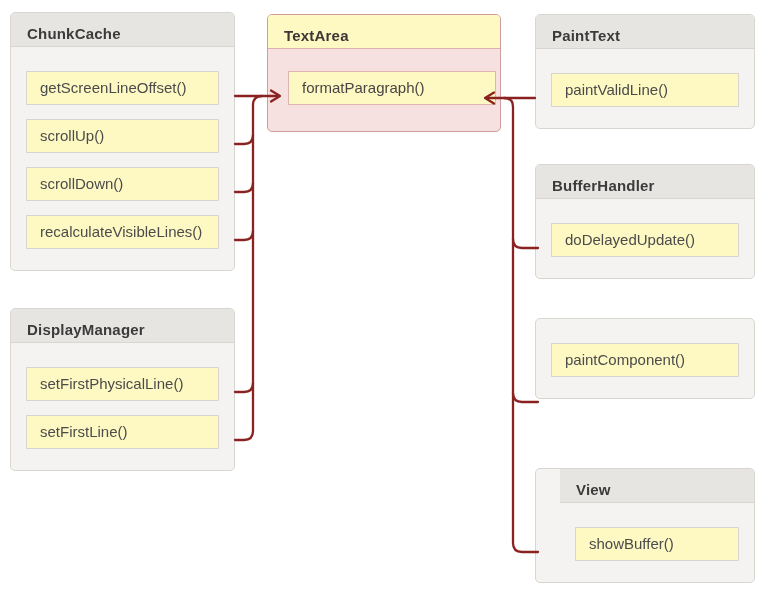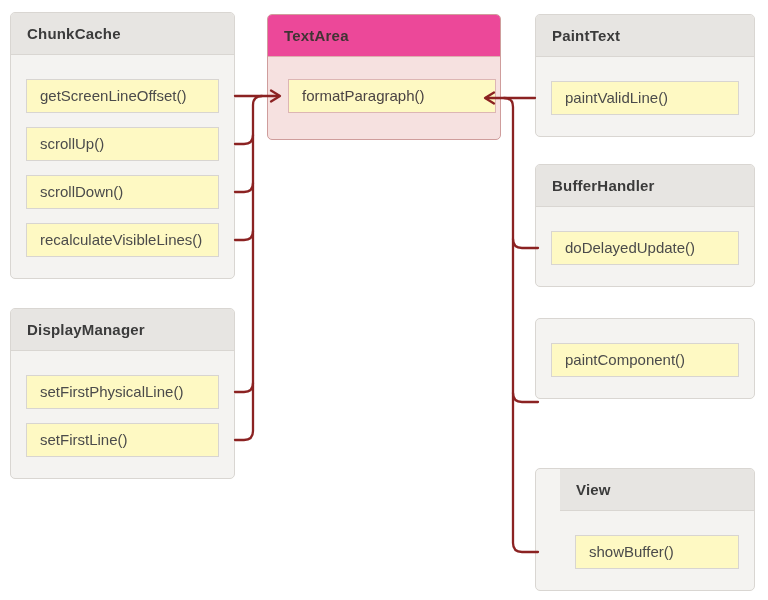--- a/index.html
+++ b/index.html
@@ -15,21 +15,21 @@
   }
 
   .class-box {
     position: absolute;
     border: 1px solid #d9d6d2;
     background: #f4f3f1;
     border-radius: 5px;
     overflow: hidden;
   }
   .class-box .class-header {
-    height: 42px;
+    height: 34px;
     line-height: 41px;
     padding: 0 16px;
     font-size: 15px;
     font-weight: bold;
     color: #3b3b3b;
     background: #e7e5e2;
     border-bottom: 1px solid #d9d6d2;
     letter-spacing: 0.2px;
   }
   .class-box .class-body {
@@ -47,21 +47,21 @@
     white-space: nowrap;
     overflow: hidden;
   }
   .method-item + .method-item { margin-top: 14px; }
 
   .class-box.highlight {
     background: #f6e1e0;
     border-color: #cf9d9c;
   }
   .class-box.highlight .class-header {
-    background: #ec4899;
+    background: #fef9c3;
     border-bottom-color: #ddb0af;
     color: #3f3434;
   }
   .class-box.highlight .class-body {
     padding: 22px 4px 26px 20px;
   }
   .class-box.highlight .method-item {
     border-color: #ddb6b4;
     color: #4b4444;
   }

